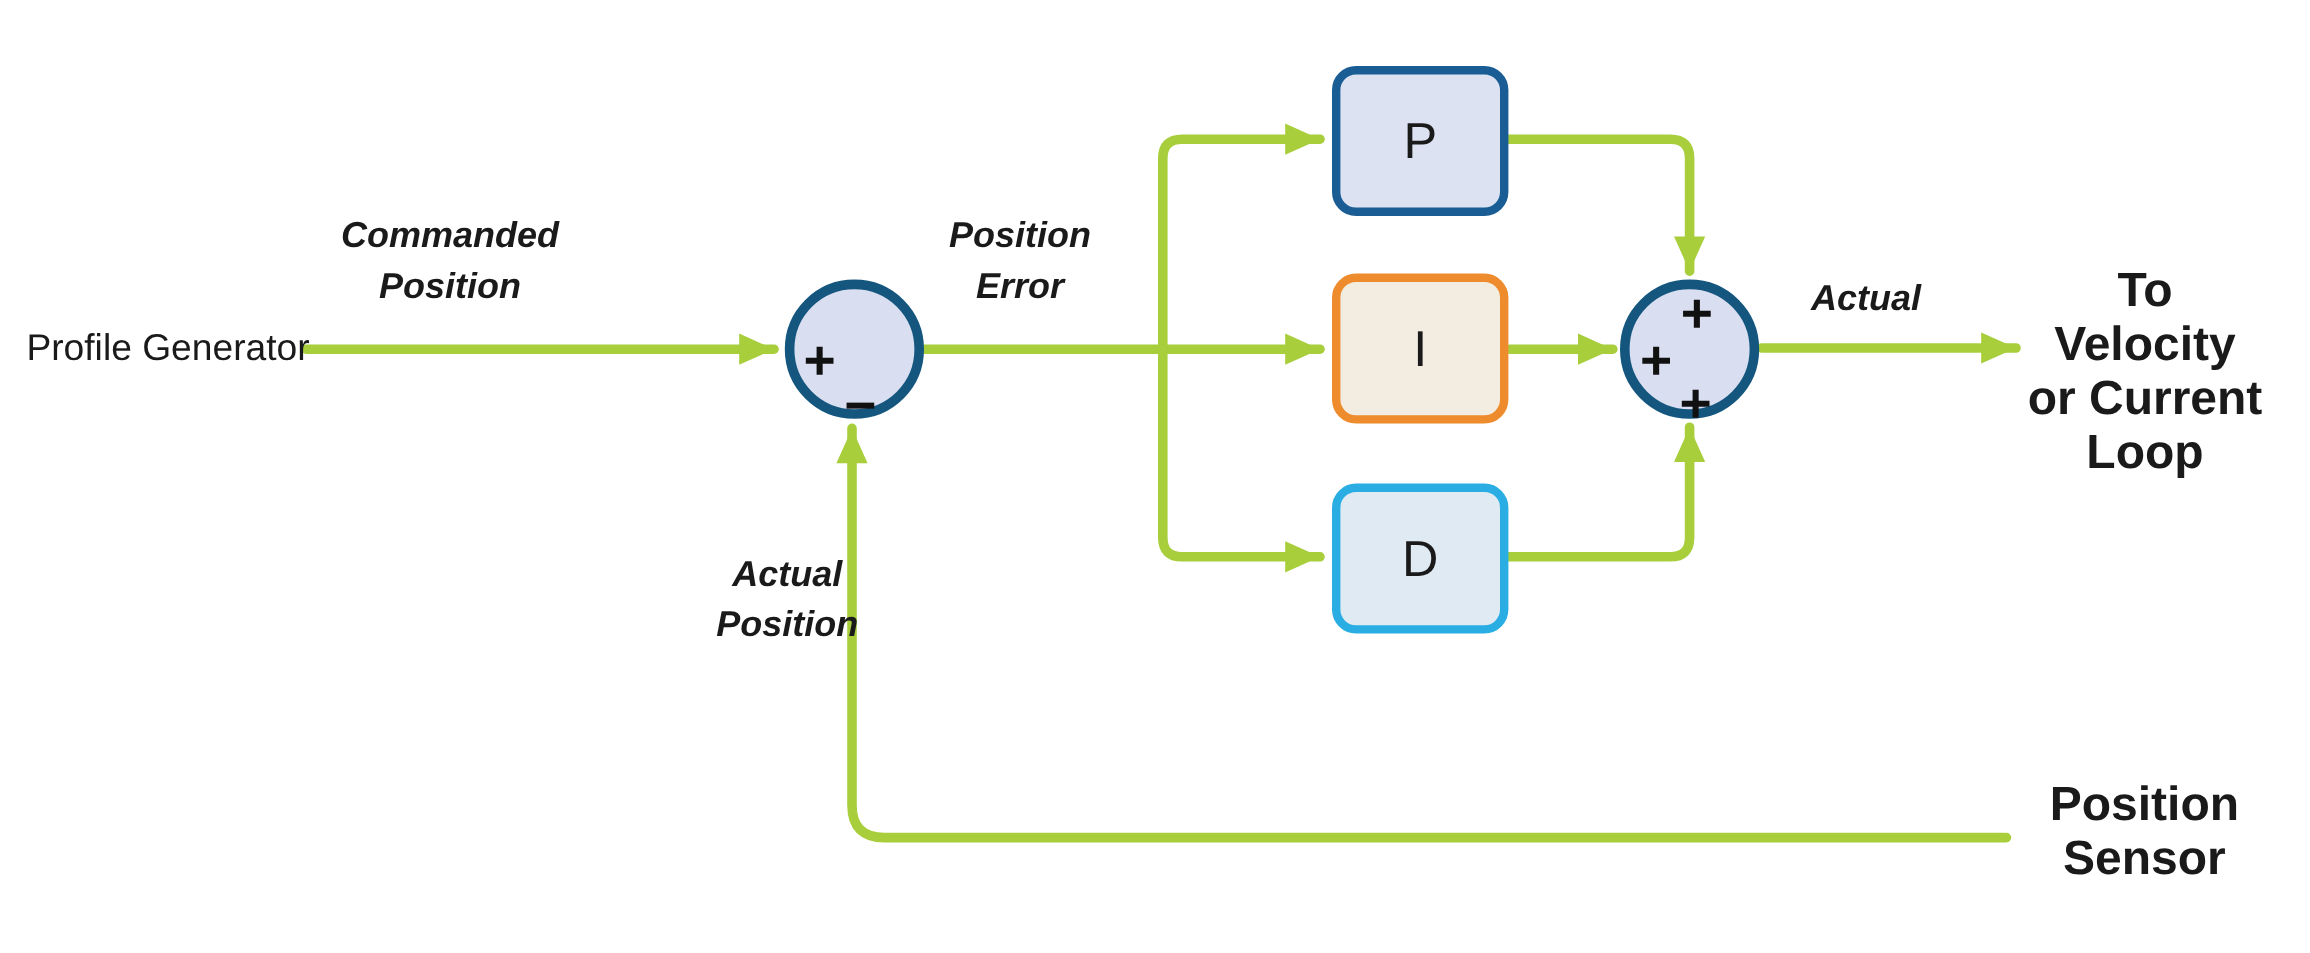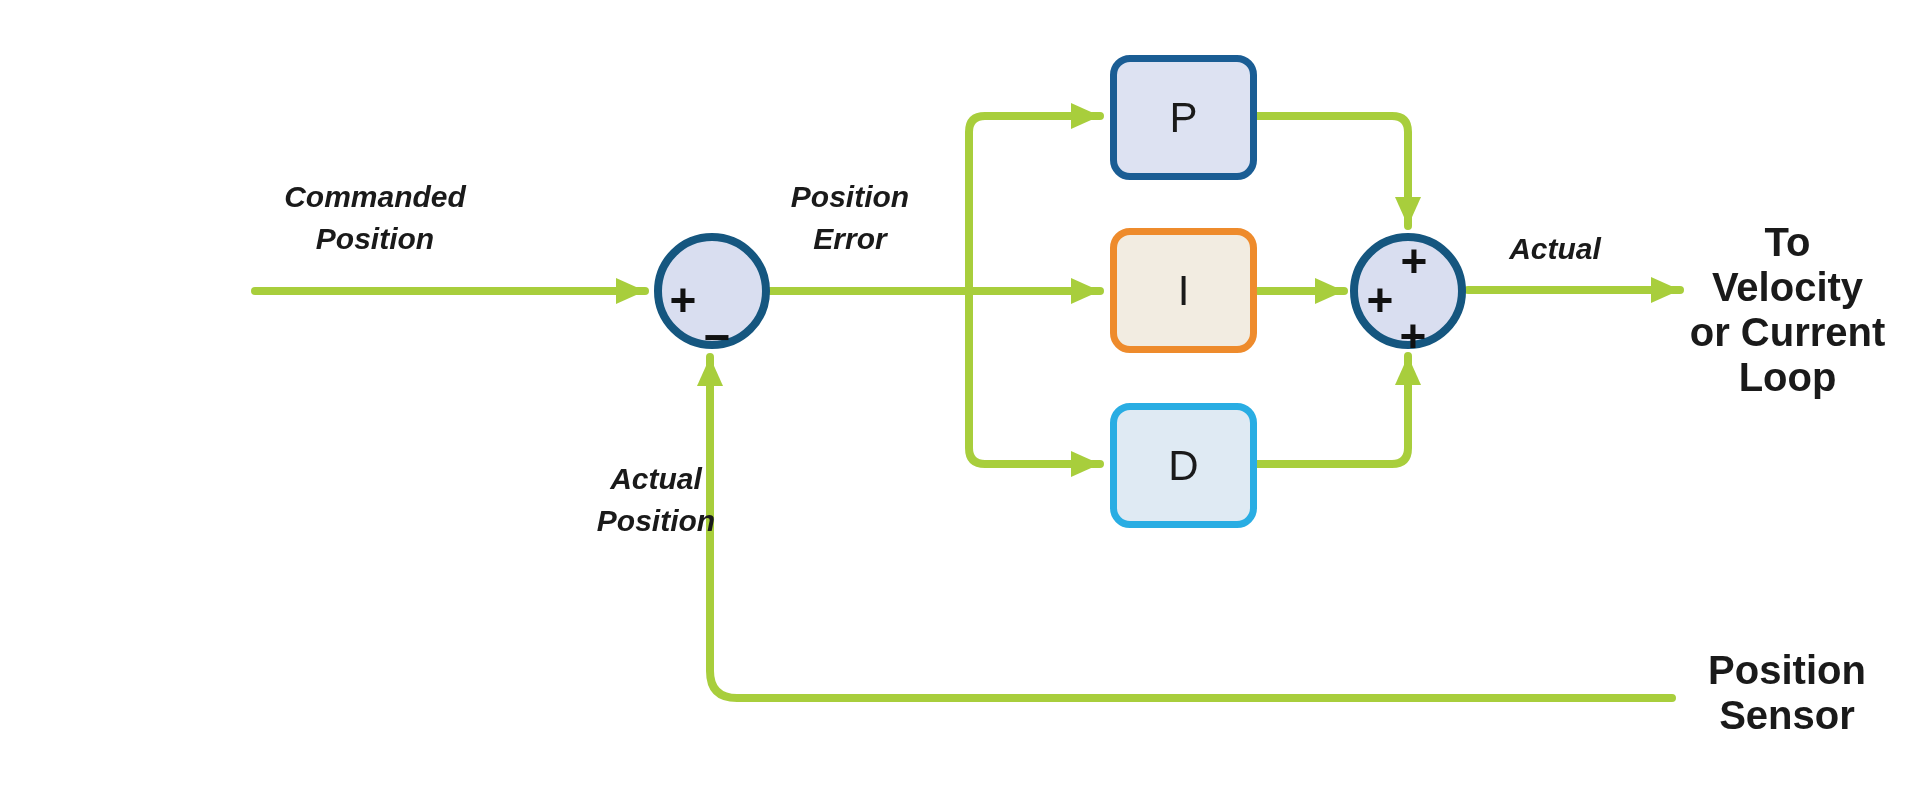--- a/index.html
+++ b/index.html
@@ -82,20 +82,21 @@
   <div class="pidblock block-p" style="left:1110px;top:55px;">
     <span>P</span>
   </div>
   <div class="pidblock block-i" style="left:1110px;top:228px;">
     <span>I</span>
   </div>
   <div class="pidblock block-d" style="left:1110px;top:403px;">
     <span>D</span>
   </div>
 
+  <div class="lbl lbl-plain" style="left:22px;top:272px;">Profile Generator</div>
 
   <div class="lbl lbl-italic" style="left:275px;top:176px;width:200px;">Commanded
 Position</div>
 
   <div class="lbl lbl-italic" style="left:760px;top:176px;width:180px;">Position
 Error</div>
 
   <div class="lbl lbl-italic" style="left:556px;top:458px;width:200px;">Actual
 Position</div>
 

